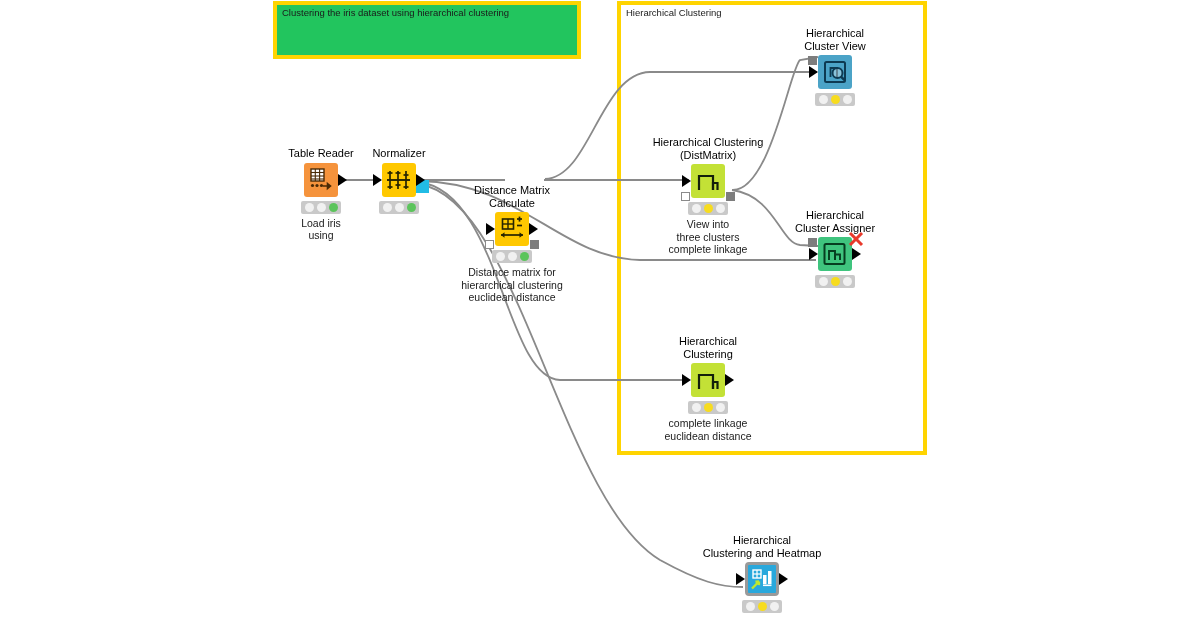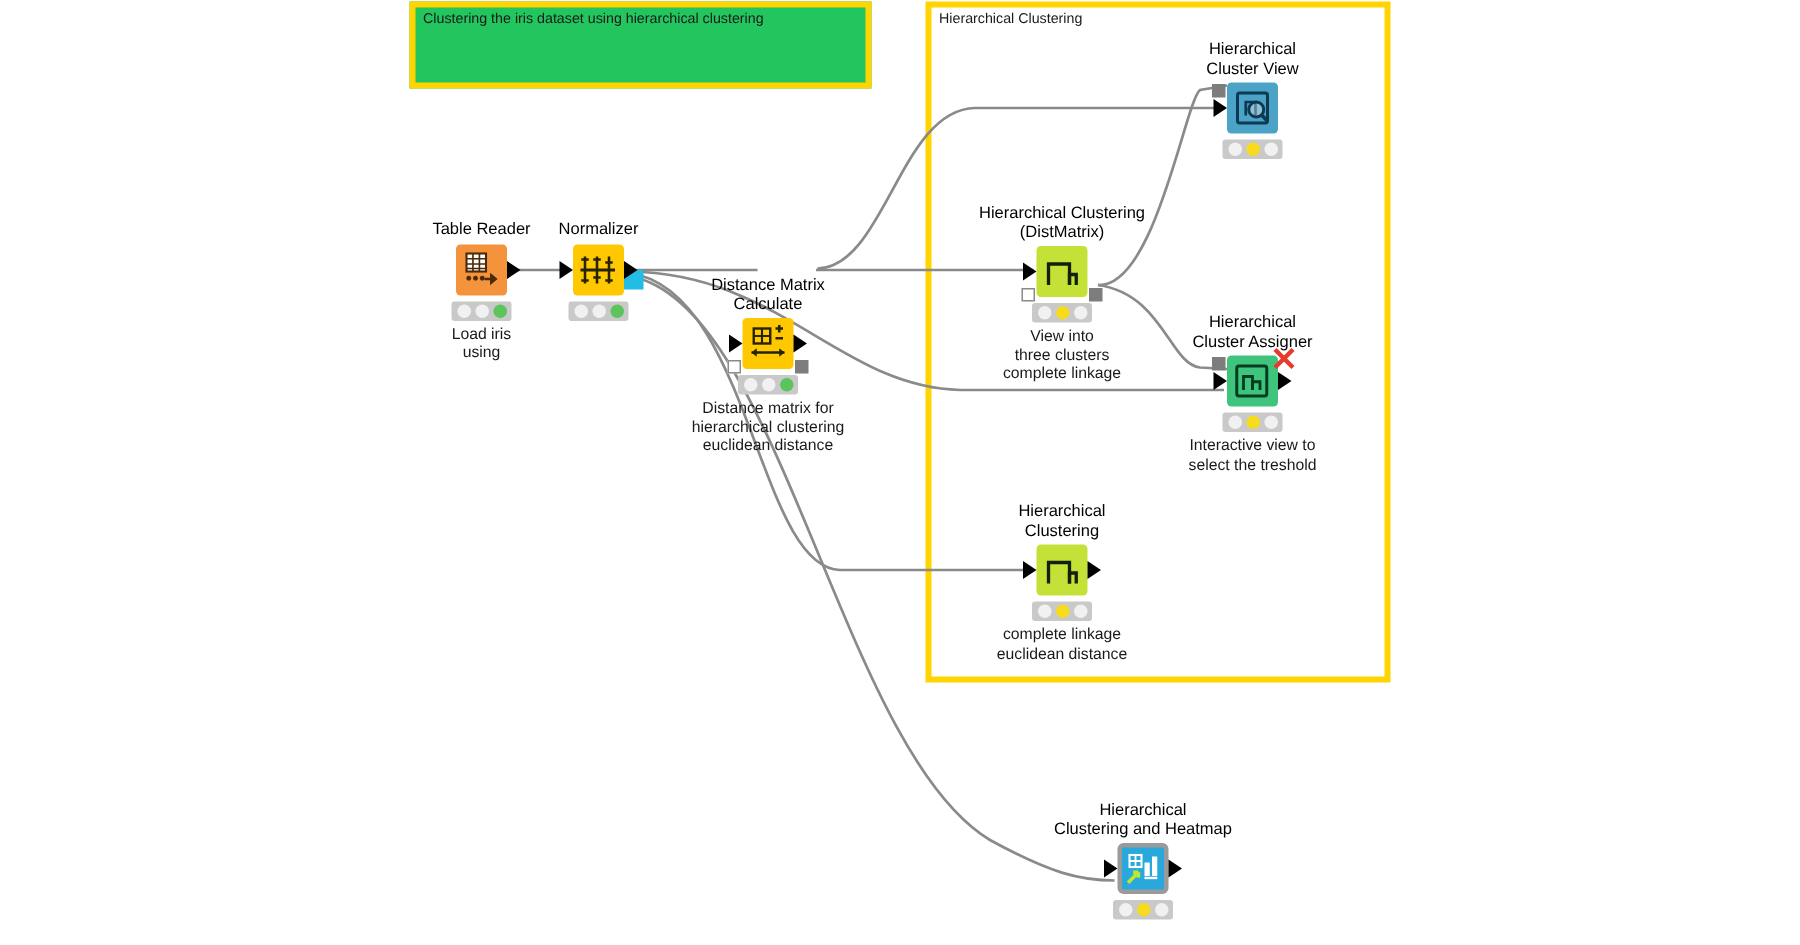--- a/index.html
+++ b/index.html
@@ -337,22 +337,20 @@
           <div class="warn-x"><svg width="16" height="16" viewBox="0 0 16 16" xmlns="http://www.w3.org/2000/svg">
               <line x1="2" y1="2" x2="14" y2="14" stroke="#E8392B" stroke-width="3"></line>
               <line x1="14" y1="2" x2="2" y2="14" stroke="#E8392B" stroke-width="3"></line>
             </svg></div>
         </div>
         <div class="status">
           <div class="bulb"></div>
           <div class="bulb yellow"></div>
           <div class="bulb"></div>
         </div>
-        <div class="node-sub">Interactive view to
-select the treshold</div>
       </div>
       <div class="node" style="left: 708px; top: 335px;">
         <div class="node-title">Hierarchical
 Clustering</div>
         <div class="node-body">
           <div class="node-icon" style="background: rgb(195, 225, 54);">
             <svg width="26" height="26" viewBox="0 0 26 26" xmlns="http://www.w3.org/2000/svg">
               <path d="M4 22 L4 8 L18 8 L18 22" fill="none" stroke="#13200a" stroke-width="2.2"></path>
               <path d="M18 22 L18 15 L22.5 15 L22.5 22" fill="none" stroke="#13200a" stroke-width="2.2"></path>
             </svg>

